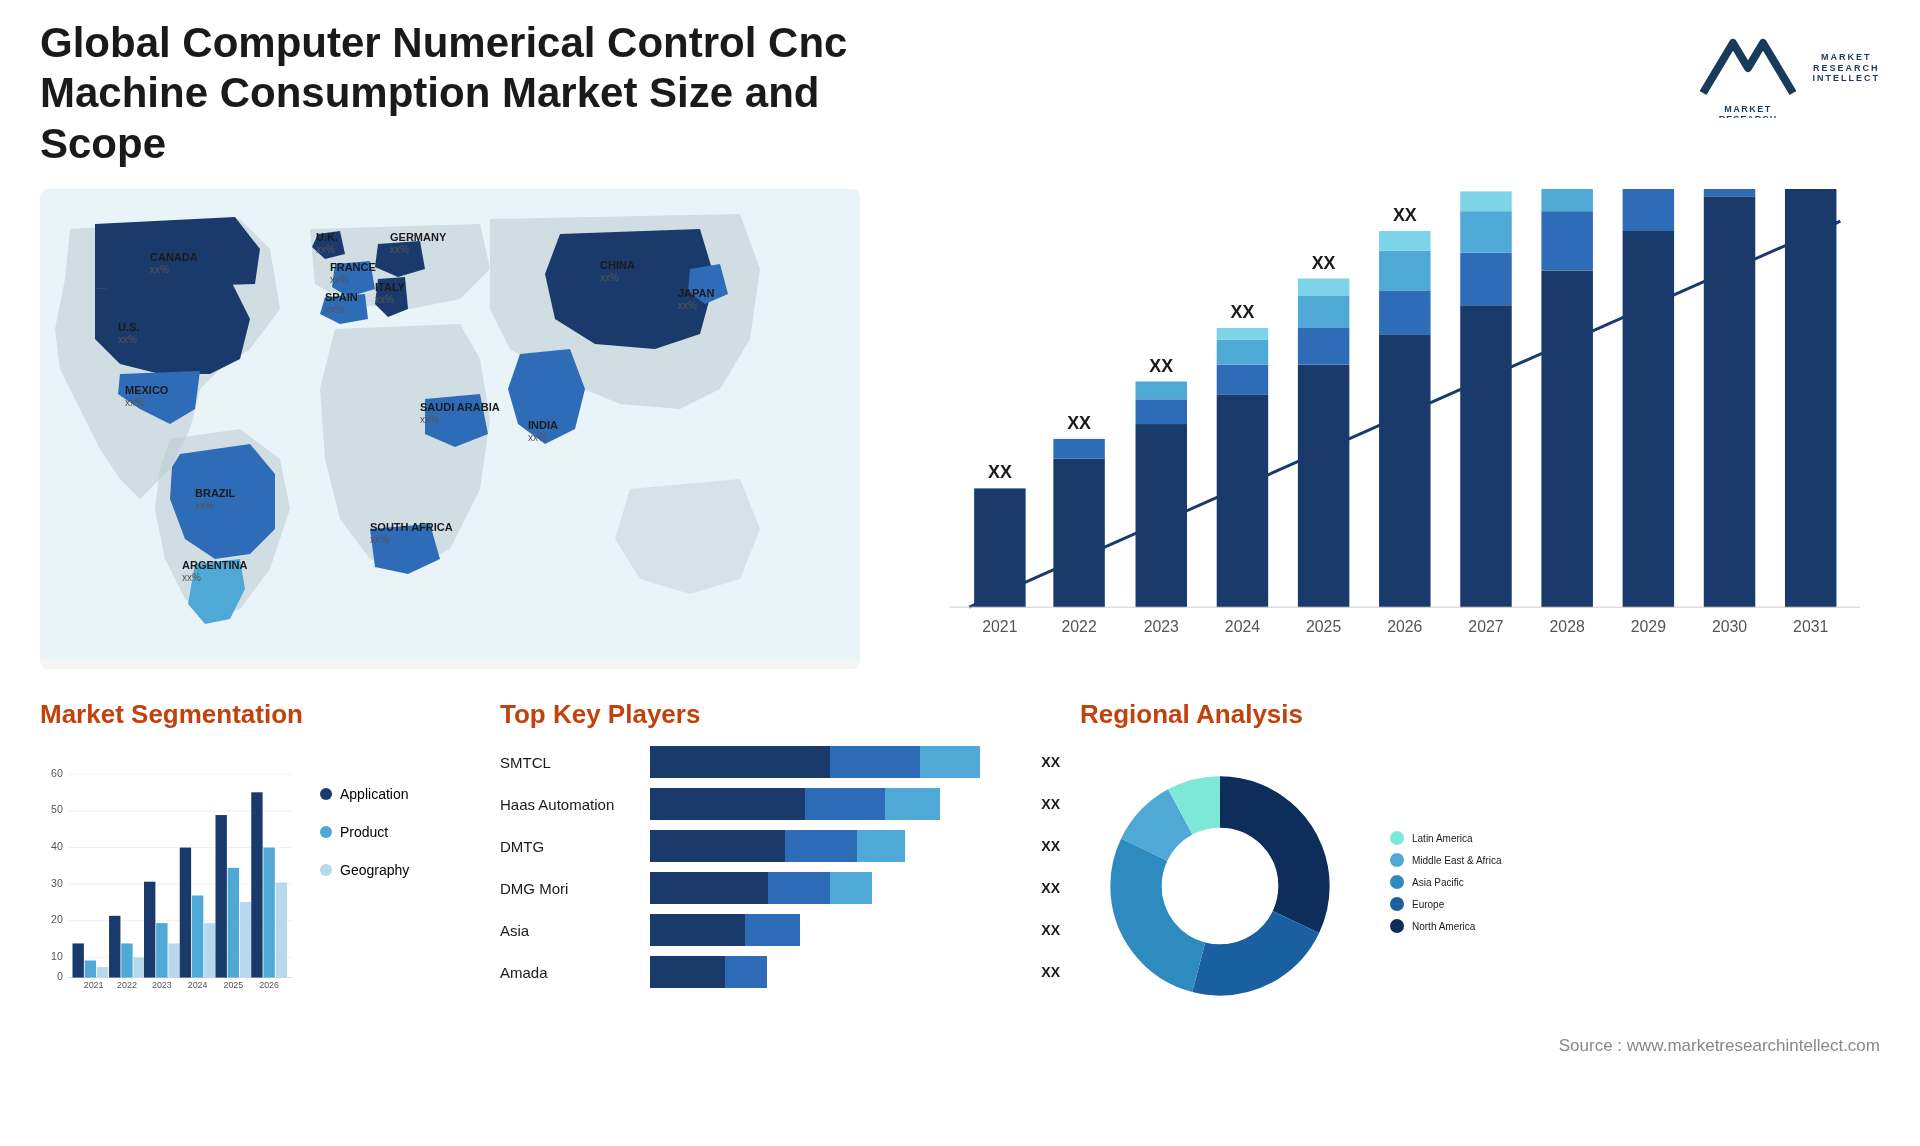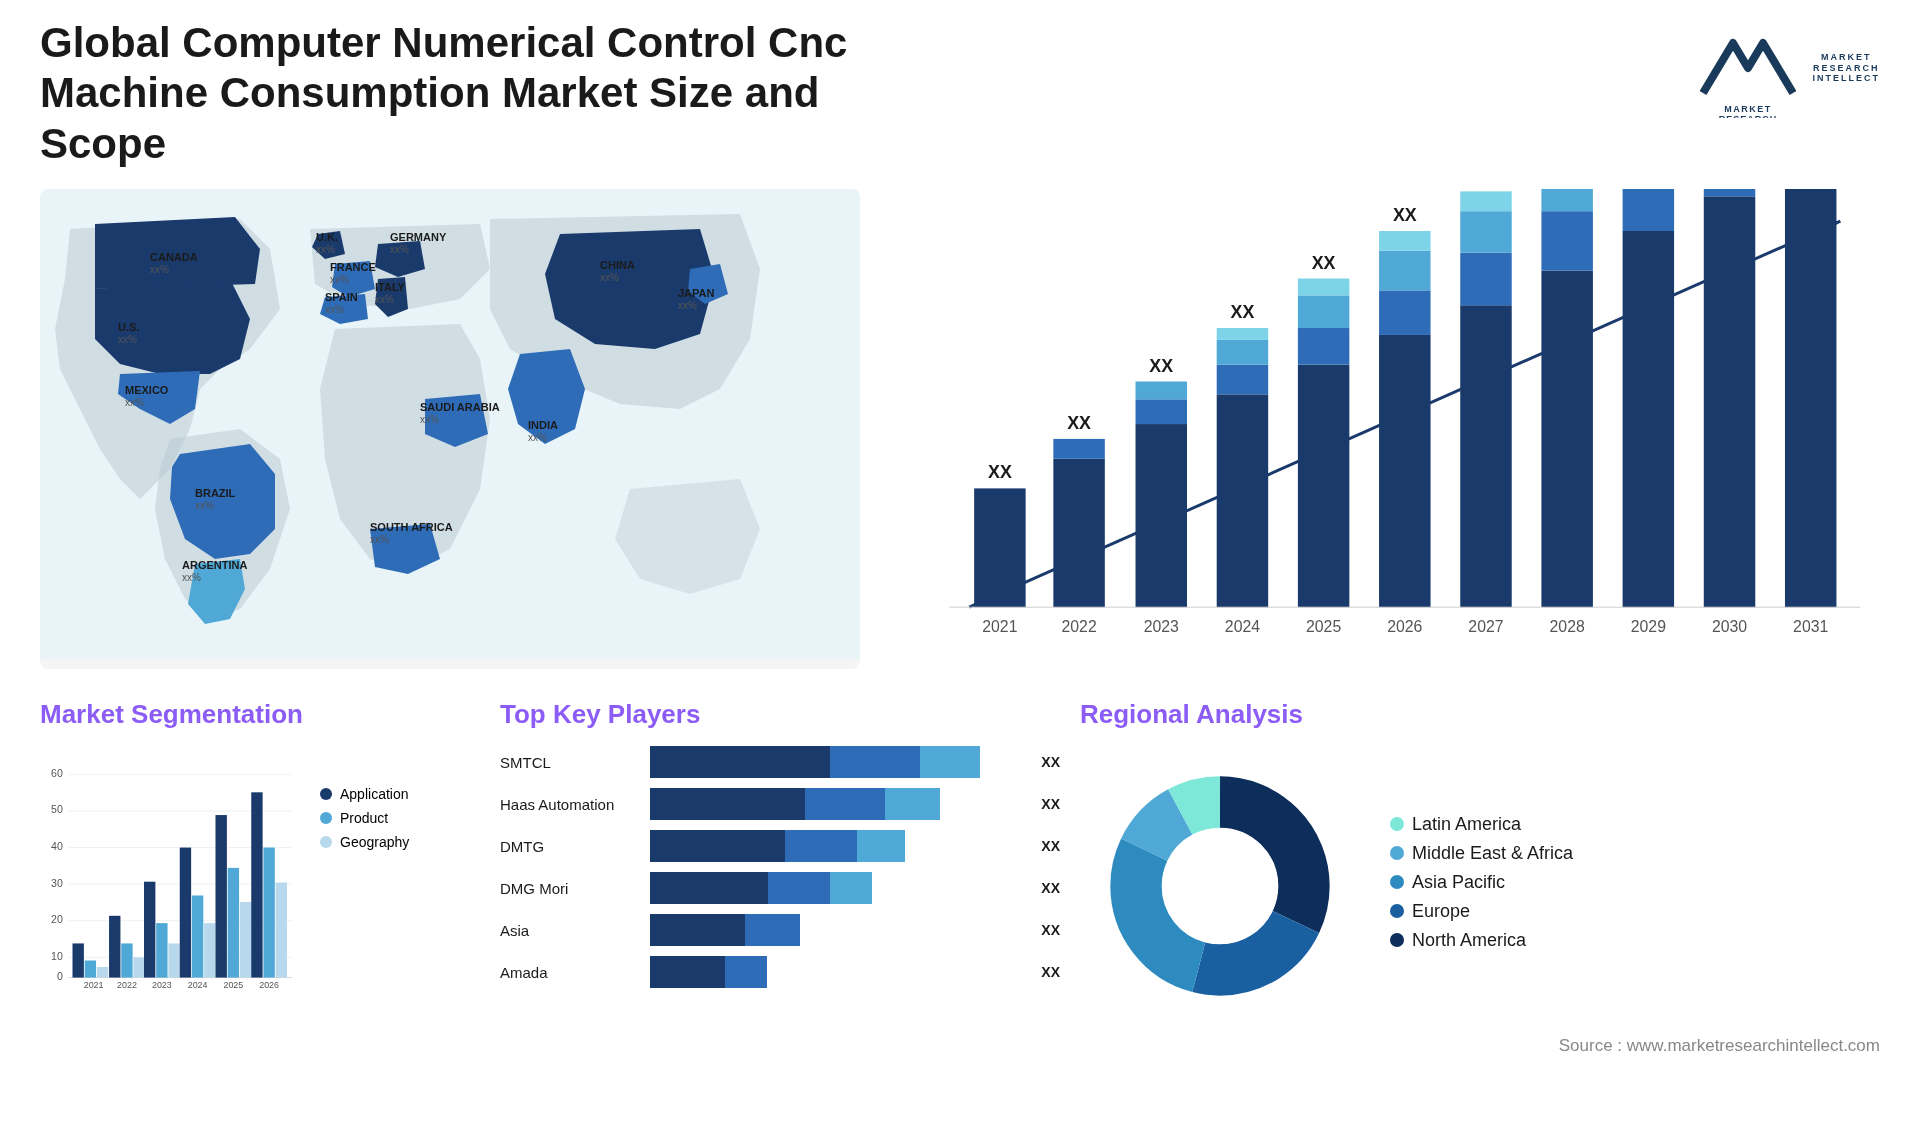--- a/index.html
+++ b/index.html
@@ -68,21 +68,21 @@
     .key-players-section {
       flex: 0 0 560px;
     }
     .regional-section {
       flex: 1;
     }
 
     .section-title {
       font-size: 26px;
       font-weight: 700;
-      color: #8b5cf6;
+      color: #c2410c;
       margin-bottom: 16px;
     }
     .map-label {
       font-size: 11px;
       font-weight: 700;
       fill: #1a1a1a;
     }
 
     
     .players-table {
@@ -121,42 +121,42 @@
     .donut-wrapper {
       display: flex;
       align-items: center;
       gap: 30px;
     }
     .legend-item {
       display: flex;
       align-items: center;
       gap: 8px;
       margin-bottom: 8px;
-      font-size: 18px;
+      font-size: 10px;
       color: #1a1a1a;
       text-align: center;
     }
     .legend-dot {
       width: 14px;
       height: 14px;
       border-radius: 50%;
       flex-shrink: 0;
     }
     .source-text {
       font-size: 17px;
       color: #888;
       text-align: right;
       margin-top: 6px;
     }
 
     
     .seg-legend {
       display: flex;
       flex-direction: column;
-      gap: 8px;
+      gap: 22px;
       margin-top: 8px;
     }
     .seg-legend-item {
       display: flex;
       align-items: center;
       gap: 8px;
       font-size: 14px;
     }
     .seg-legend-dot {
       width: 12px;

